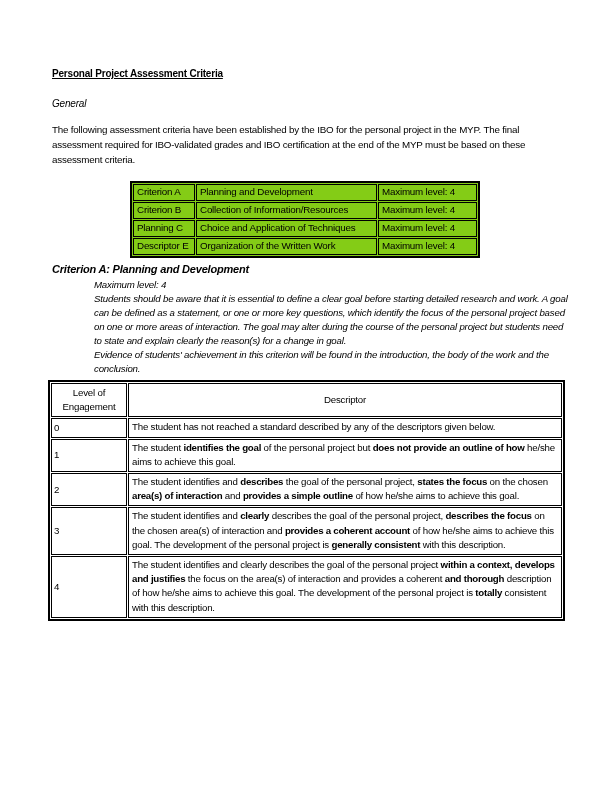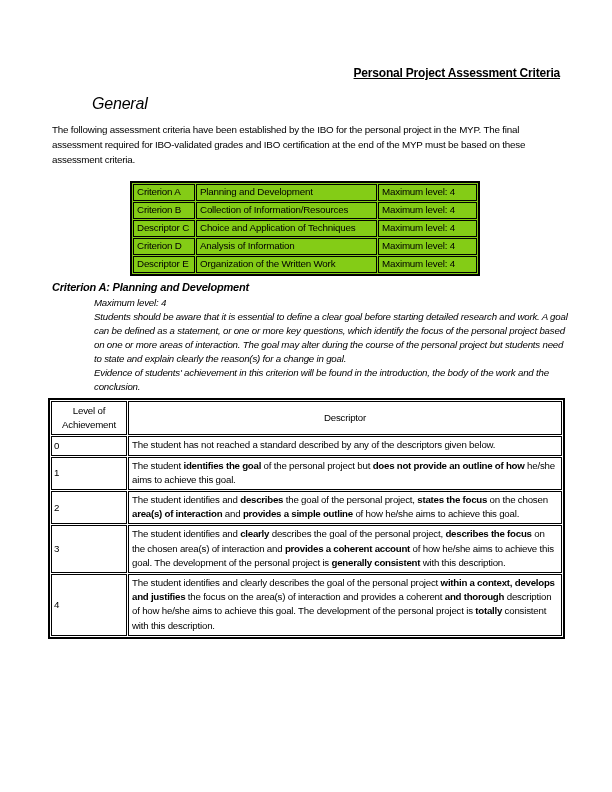--- a/index.html
+++ b/index.html
@@ -5,26 +5,26 @@
   * { box-sizing: border-box; }
   html, body { margin: 0; padding: 0; background: #ffffff; }
   .page {
     width: 612px; height: 792px; background: #ffffff; color: #000;
     font-family: "Liberation Sans", sans-serif;
     position: relative; overflow: hidden;
     padding: 66px 52px 0 52px;
     letter-spacing: -0.2px;
   }
   .doc-title {
-    margin: 0; text-align: right;
-    font-size: 12px; font-weight: bold; text-decoration: underline;
+    margin: 0; text-align: left;
+    font-size: 10px; font-weight: bold; text-decoration: underline;
     line-height: 15px;
   }
   .general-heading {
-    margin-top: 16px; font-style: italic; font-size: 16px; line-height: 13px; margin-left: 40px;
+    margin-top: 16px; font-style: italic; font-size: 10px; line-height: 13px;
   }
   .intro-paragraph {
     margin: 12px 0 8px 0; font-size: 9.8px; line-height: 15px; width: 510px;
   }
   
   table.criteria-table {
     margin: 14px 0 0 78px;
     border-collapse: separate; border-spacing: 1px;
     border: 2px solid #000; background: #84cc16;
     table-layout: fixed;
@@ -87,27 +87,22 @@
           <td class="col-criterion">Criterion A</td>
           <td class="col-name">Planning and Development</td>
           <td class="col-max">Maximum level: 4</td>
         </tr>
         <tr>
           <td class="col-criterion">Criterion B</td>
           <td class="col-name">Collection of Information/Resources</td>
           <td class="col-max">Maximum level: 4</td>
         </tr>
         <tr>
-          <td class="col-criterion">Descriptor C</td>
+          <td class="col-criterion">Planning C</td>
           <td class="col-name">Choice and Application of Techniques</td>
-          <td class="col-max">Maximum level: 4</td>
-        </tr>
-        <tr>
-          <td class="col-criterion">Criterion D</td>
-          <td class="col-name">Analysis of Information</td>
           <td class="col-max">Maximum level: 4</td>
         </tr>
         <tr>
           <td class="col-criterion">Descriptor E</td>
           <td class="col-name">Organization of the Written Work</td>
           <td class="col-max">Maximum level: 4</td>
         </tr>
       </tbody>
   </table>
 
@@ -115,21 +110,21 @@
 
   <div class="crit-block">
     <div>Maximum level: 4</div>
     <div>Students should be aware that it is essential to define a clear goal before starting detailed research and work. A goal can be defined as a statement, or one or more key questions, which identify the focus of the personal project based on one or more areas of interaction. The goal may alter during the course of the personal project but students need to state and explain clearly the reason(s) for a change in goal.</div>
     <div>Evidence of students' achievement in this criterion will be found in the introduction, the body of the work and the conclusion.</div>
   </div>
 
   <table class="rubric-table">
     <thead>
       <tr>
-        <th class="col-level">Level of Achievement</th>
+        <th class="col-level">Level of Engagement</th>
         <th>Descriptor</th>
       </tr>
     </thead>
     <tbody>
         <tr>
           <td class="level-cell">0</td>
           <td class="descriptor-cell"><span>The student has not reached a standard described by any of the descriptors given below.</span></td>
         </tr>
         <tr>
           <td class="level-cell">1</td>

